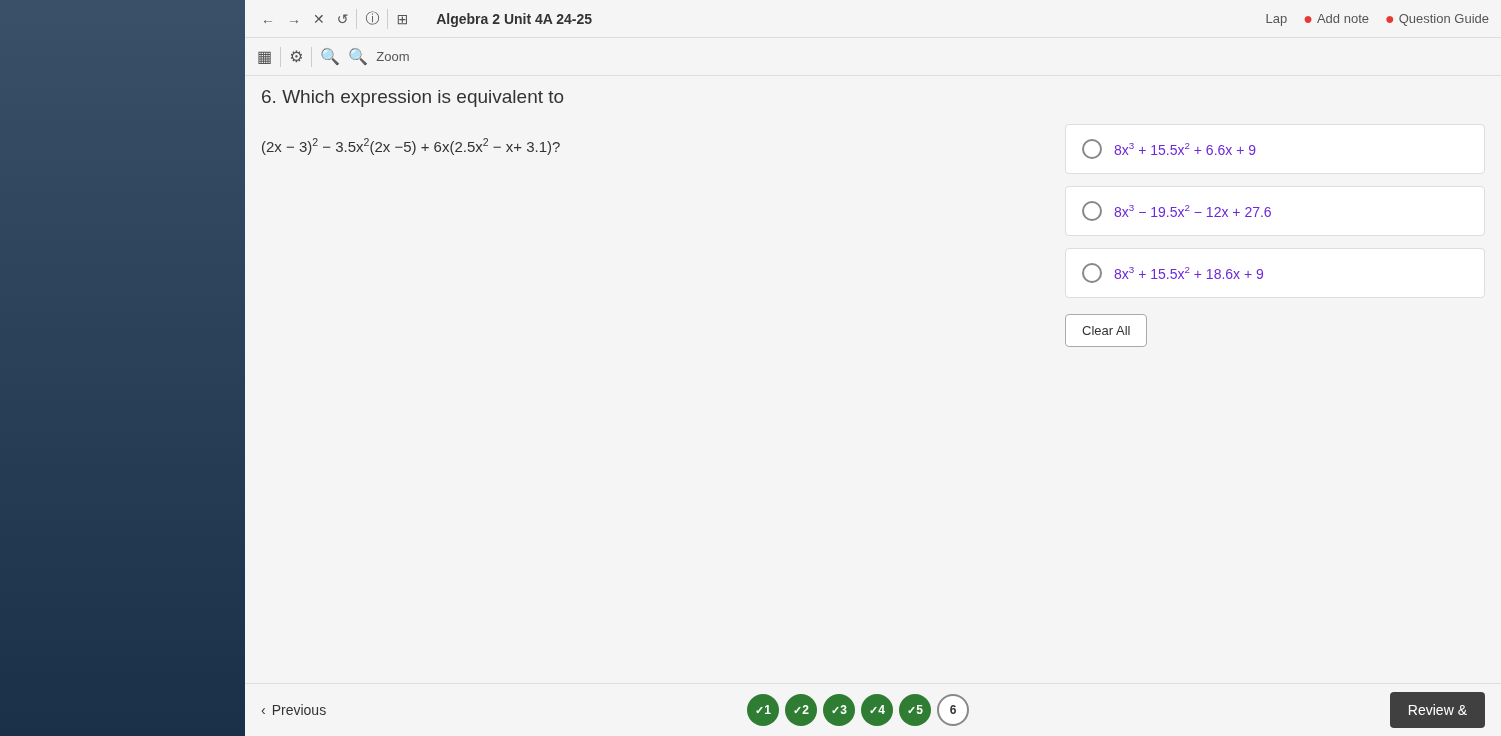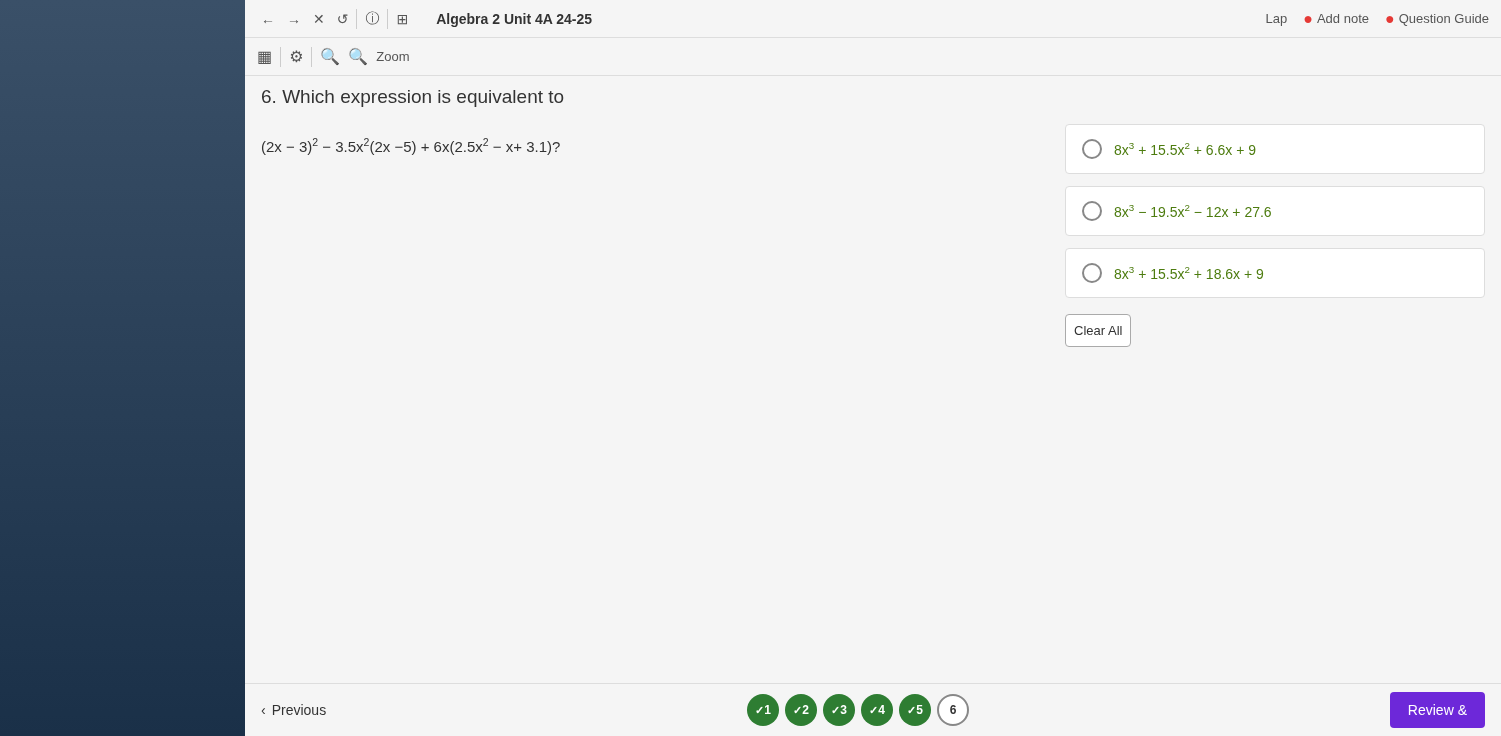--- a/index.html
+++ b/index.html
@@ -135,27 +135,27 @@
       height: 20px;
       border: 2px solid #888;
       border-radius: 50%;
       flex-shrink: 0;
       display: flex;
       align-items: center;
       justify-content: center;
     }
     .option-text {
       font-size: 14px;
-      color: #4d7c0f;
+      color: #6d28d9;
     }
     .clear-all-btn {
       background: #fff;
       border: 1px solid #aaa;
       border-radius: 4px;
-      padding: 8px 8px;
+      padding: 8px 16px;
       font-size: 13px;
       color: #333;
       cursor: pointer;
       align-self: flex-start;
       margin-top: 4px;
     }
     .bottom-bar {
       display: flex;
       align-items: center;
       justify-content: space-between;
@@ -194,21 +194,21 @@
       background: #2e7d32;
       color: #fff;
       border: none;
     }
     .q-indicator.current {
       background: #fff;
       color: #333;
       border: 2px solid #888;
     }
     .review-btn {
-      background: #6d28d9;
+      background: #404040;
       color: #fff;
       border: none;
       border-radius: 4px;
       padding: 10px 18px;
       font-size: 14px;
       cursor: pointer;
       white-space: nowrap;
     }
     sup {
       font-size: 0.7em;

